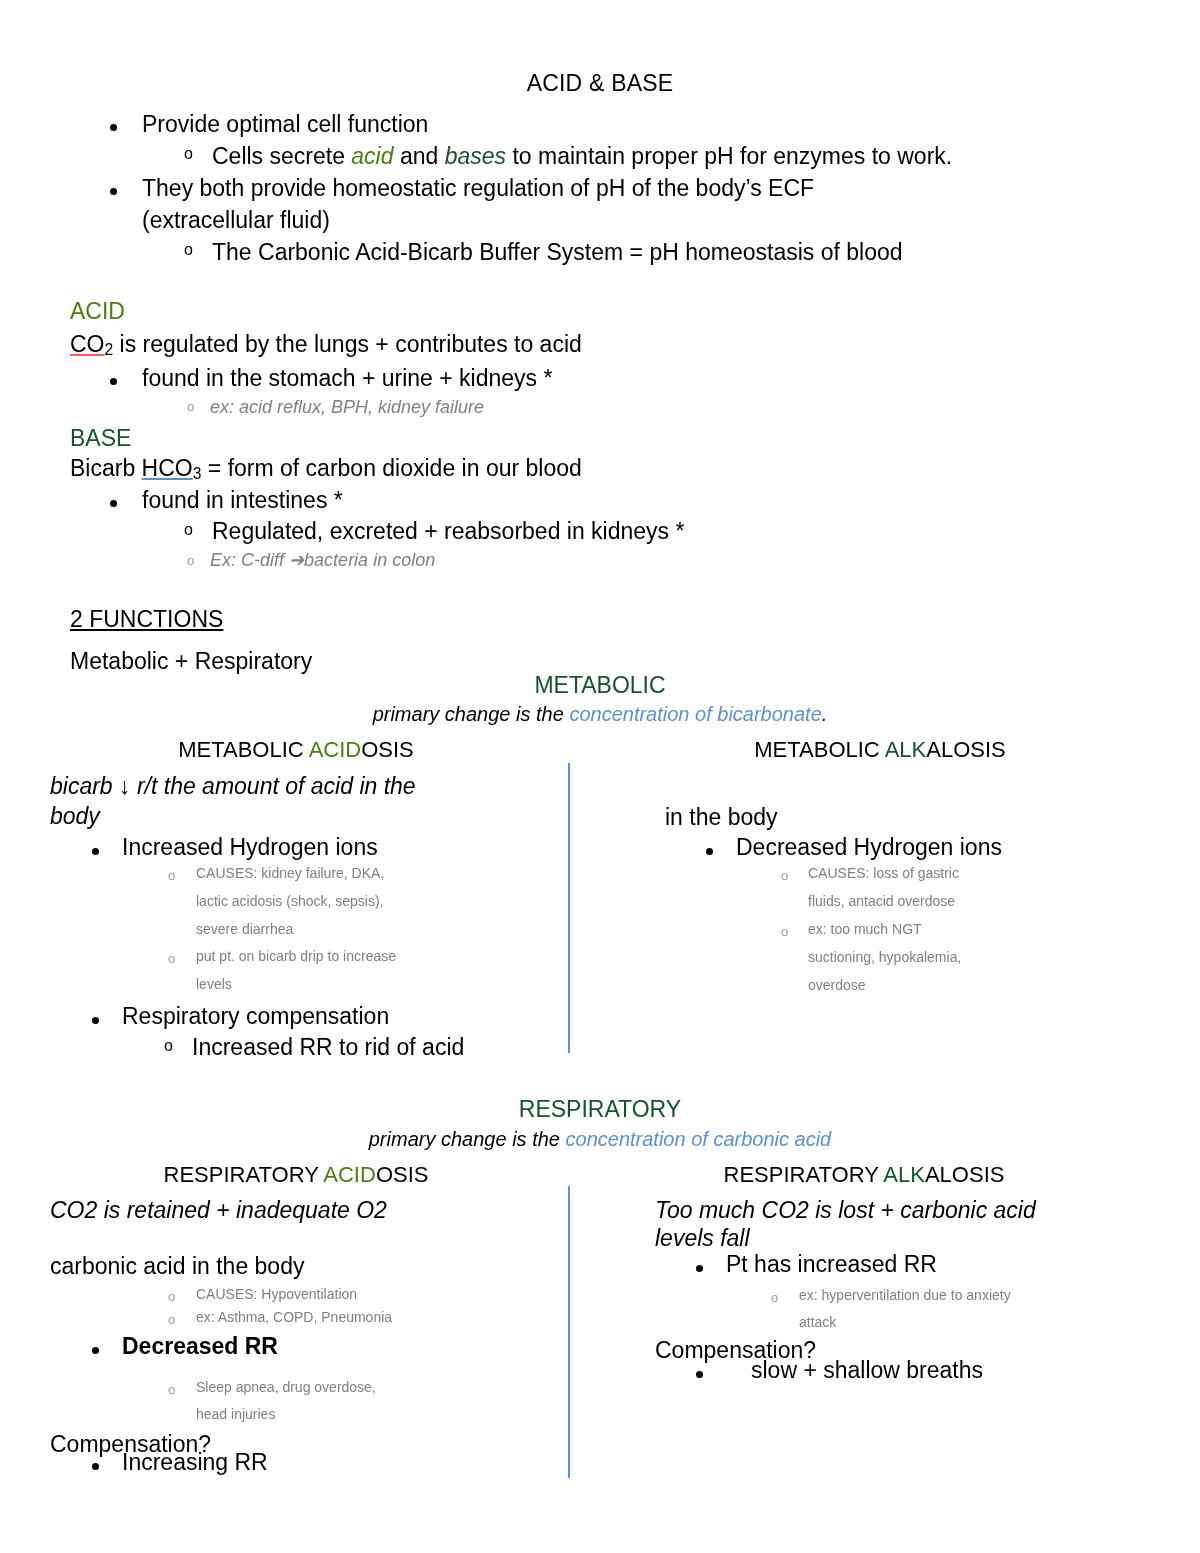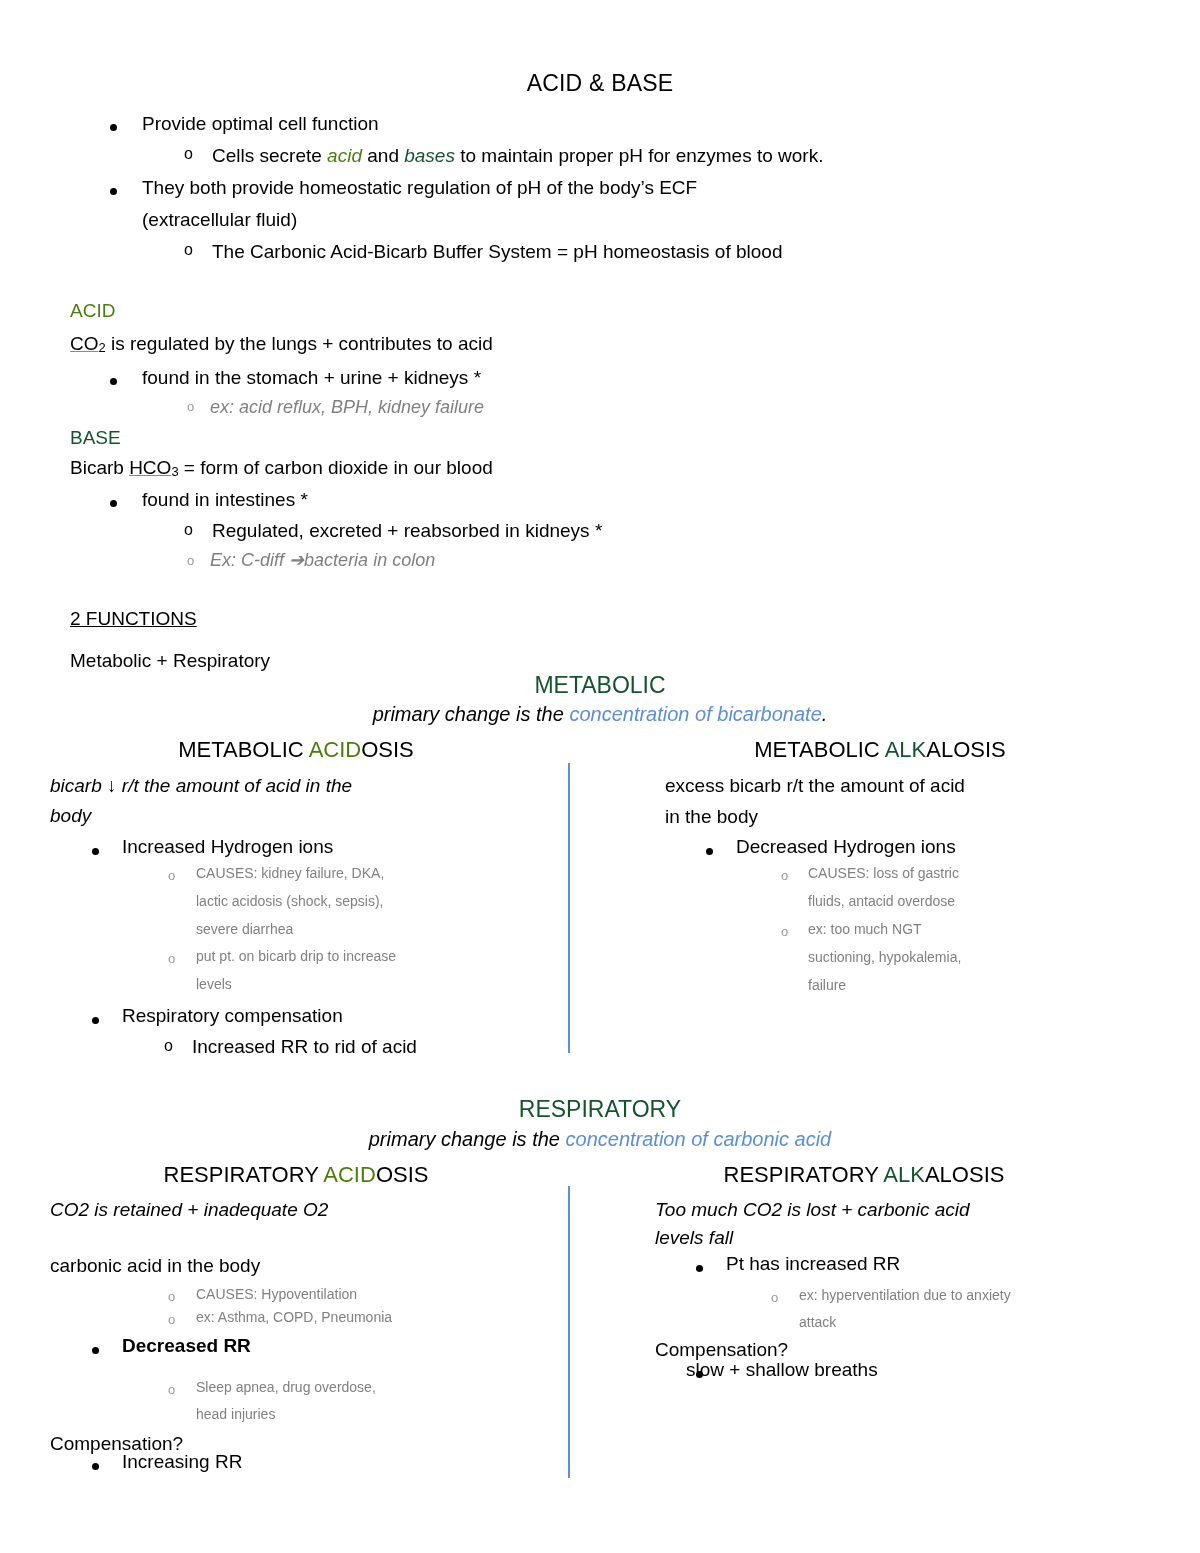--- a/index.html
+++ b/index.html
@@ -27,21 +27,21 @@
     left: 0;
     top: 70px;
     width: 1200px;
     text-align: center;
     font-size: 23px;
     letter-spacing: .2px;
   }
 
   .ln {
     position: absolute;
-    font-size: 19px;
+    font-size: 23px;
     line-height: 32px;
     white-space: pre;
   }
 
   .sub {
     font-size: 18px;
     line-height: 27px;
     color: #808080;
     font-style: italic;
   }
@@ -177,34 +177,33 @@
   <div class="ln subn" style="left:196px; top:943px;">put pt. on bicarb drip to increase</div>
   <div class="ln subn" style="left:196px; top:971px;">levels</div>
 
   <span class="bullet-dot" style="left:92px; top:1017px;"></span>
   <div class="ln" style="left:122px; top:1000px;">Respiratory compensation</div>
 
   <span class="bullet-o" style="left:164px; top:1038px;">o</span>
   <div class="ln" style="left:192px; top:1031px;">Increased RR to rid of acid</div>
 
   <div class="col-head" style="left:620px; top:737px; width:520px;"><span>METABOLIC </span><span class="blue">ALK</span><span>ALOSIS</span></div>
-  <div class="ln" style="left:665px; top:770px;">excess bicarb r/t the amount of acid</div>
   <div class="ln" style="left:665px; top:801px;">in the body</div>
 
   <span class="bullet-dot" style="left:706px; top:848px;"></span>
   <div class="ln" style="left:736px; top:831px;">Decreased Hydrogen ions</div>
 
   <span class="bullet-o grey" style="left:781px; top:868px;">o</span>
   <div class="ln subn" style="left:808px; top:860px;">CAUSES: loss of gastric</div>
   <div class="ln subn" style="left:808px; top:888px;">fluids, antacid overdose</div>
 
   <span class="bullet-o grey" style="left:781px; top:924px;">o</span>
   <div class="ln subn" style="left:808px; top:916px;">ex: too much NGT</div>
   <div class="ln subn" style="left:808px; top:944px;">suctioning, hypokalemia,</div>
-  <div class="ln subn" style="left:808px; top:972px;">failure</div>
+  <div class="ln subn" style="left:808px; top:972px;">overdose</div>
 
   <div class="sect-head blue" style="top:1096px;">RESPIRATORY</div>
   <div class="sect-sub" style="top:1128px;"><span>primary change is the </span><span class="blue-lt">concentration of carbonic acid</span></div>
 
   <div class="divider" style="left:568px; top:1186px; height:292px;"></div>
 
   <div class="col-head" style="left:46px; top:1162px; width:500px;"><span>RESPIRATORY </span><span class="red">ACID</span><span>OSIS</span></div>
   <div class="ln it" style="left:50px; top:1194px;">CO2 is retained + inadequate O2</div>
   <div class="ln" style="left:50px; top:1250px;">carbonic acid in the body</div>
 
@@ -231,15 +230,15 @@
 
   <span class="bullet-dot" style="left:696px; top:1265px;"></span>
   <div class="ln" style="left:726px; top:1248px;">Pt has increased RR</div>
 
   <span class="bullet-o grey" style="left:771px; top:1290px;">o</span>
   <div class="ln subn" style="left:799px; top:1282px;">ex: hyperventilation due to anxiety</div>
   <div class="ln subn" style="left:799px; top:1309px;">attack</div>
 
   <div class="ln" style="left:655px; top:1334px;">Compensation?</div>
   <span class="bullet-dot" style="left:696px; top:1371px;"></span>
-  <div class="ln" style="left:686px; top:1354px;text-align:center;">slow + shallow breaths</div>
+  <div class="ln" style="left:751px; top:1354px;text-align:center;">slow + shallow breaths</div>
 
 </div>
 
 </body></html>

